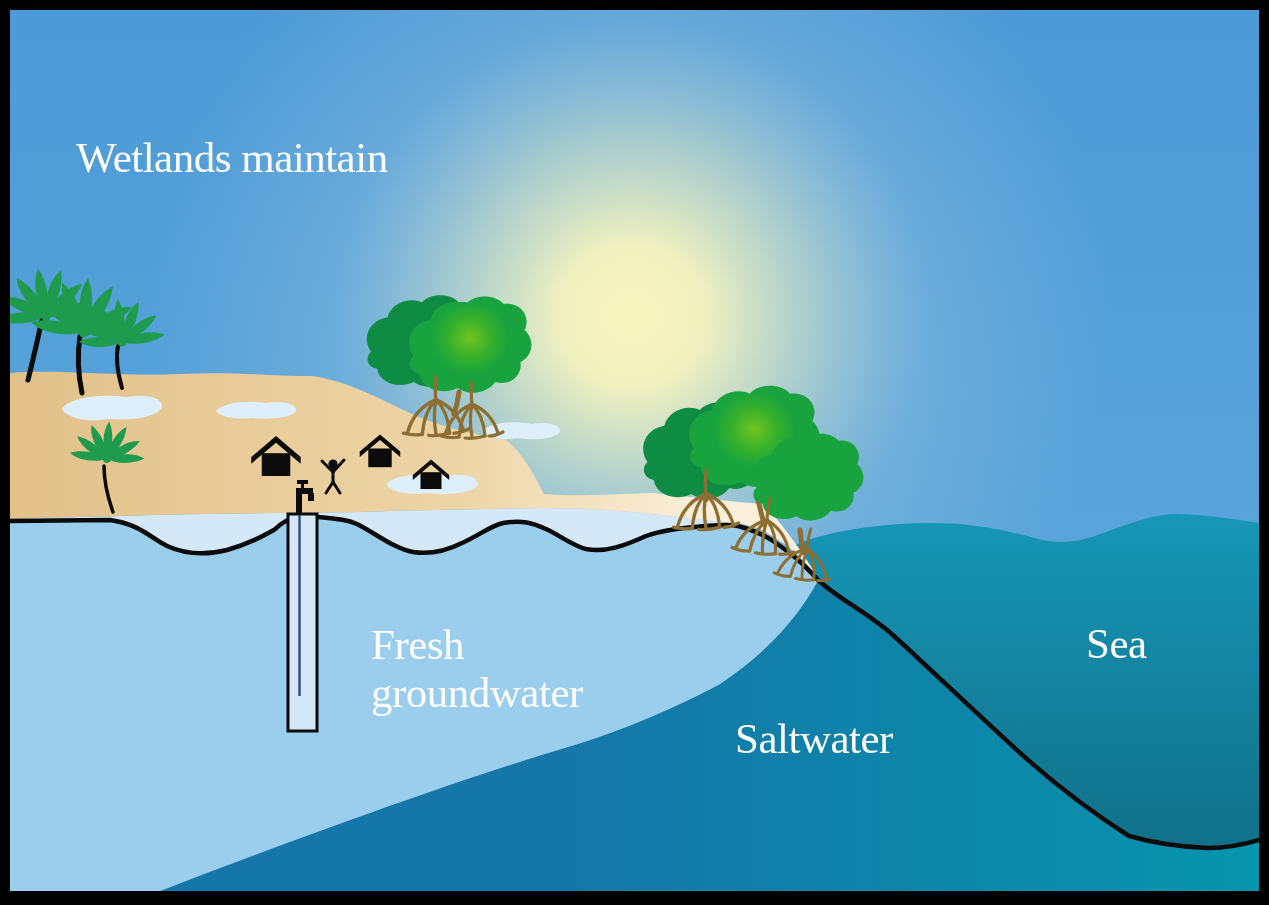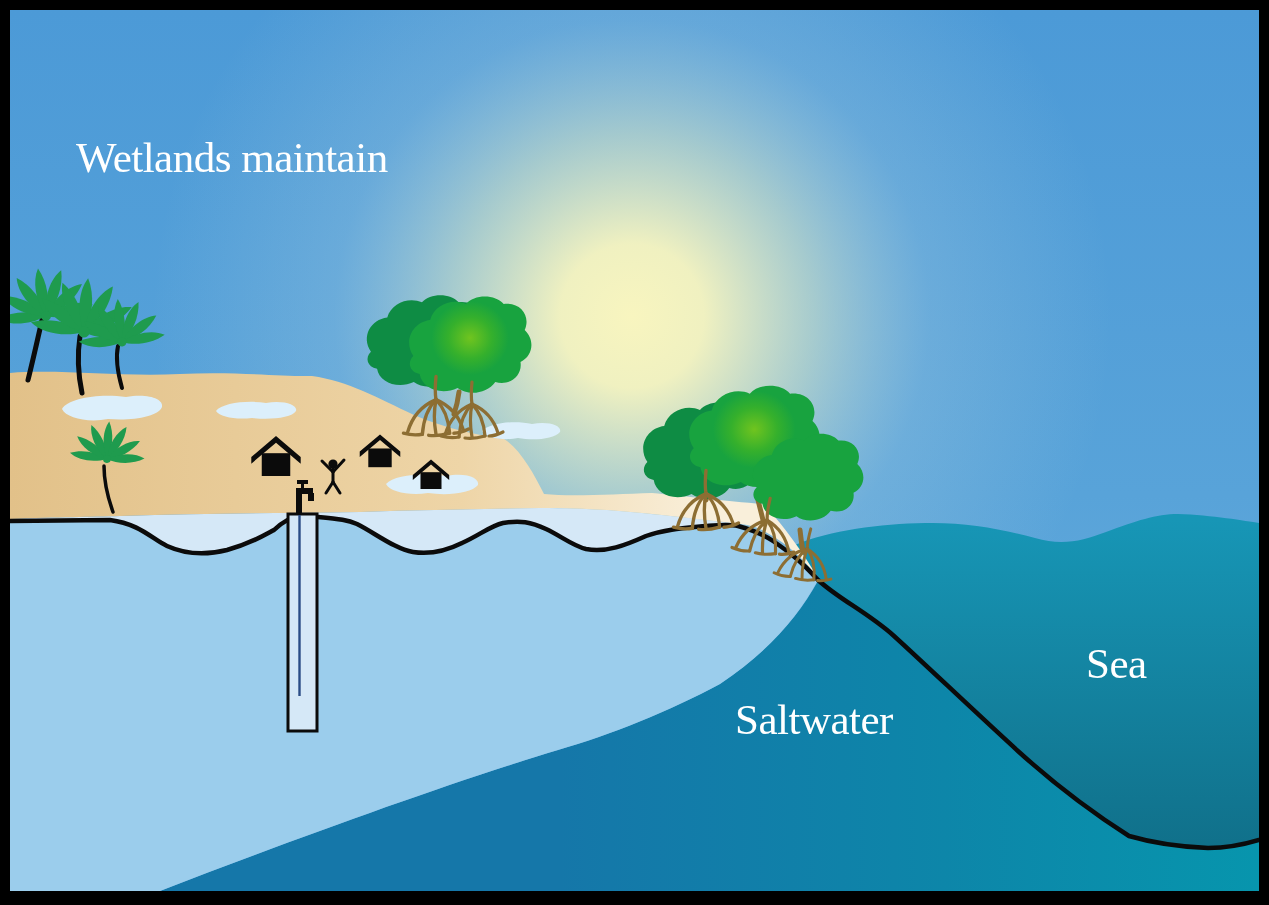--- a/index.html
+++ b/index.html
@@ -236,18 +236,22 @@
         <rect x="297" y="480" width="11" height="4"></rect>
       </g>
     </g>
   </g>
 </svg>
 
 <div class="lbl" style="left:76px;top:134px">
   <div>Wetlands maintain</div>
 </div>
 
-
-<div class="lbl" style="left:735px;top:696px">Saltwater</div>
-
-<div class="lbl" style="left:1086px;top:640px">Sea</div>
-
+<div class="lbl" style="left:371px;top:621px">
+  <div>Fresh</div>
+  <div>groundwater</div>
 </div>
 
+<div class="lbl" style="left:735px;top:715px">Saltwater</div>
+
+<div class="lbl" style="left:1086px;top:620px">Sea</div>
+
+</div>
+
 </body></html>

